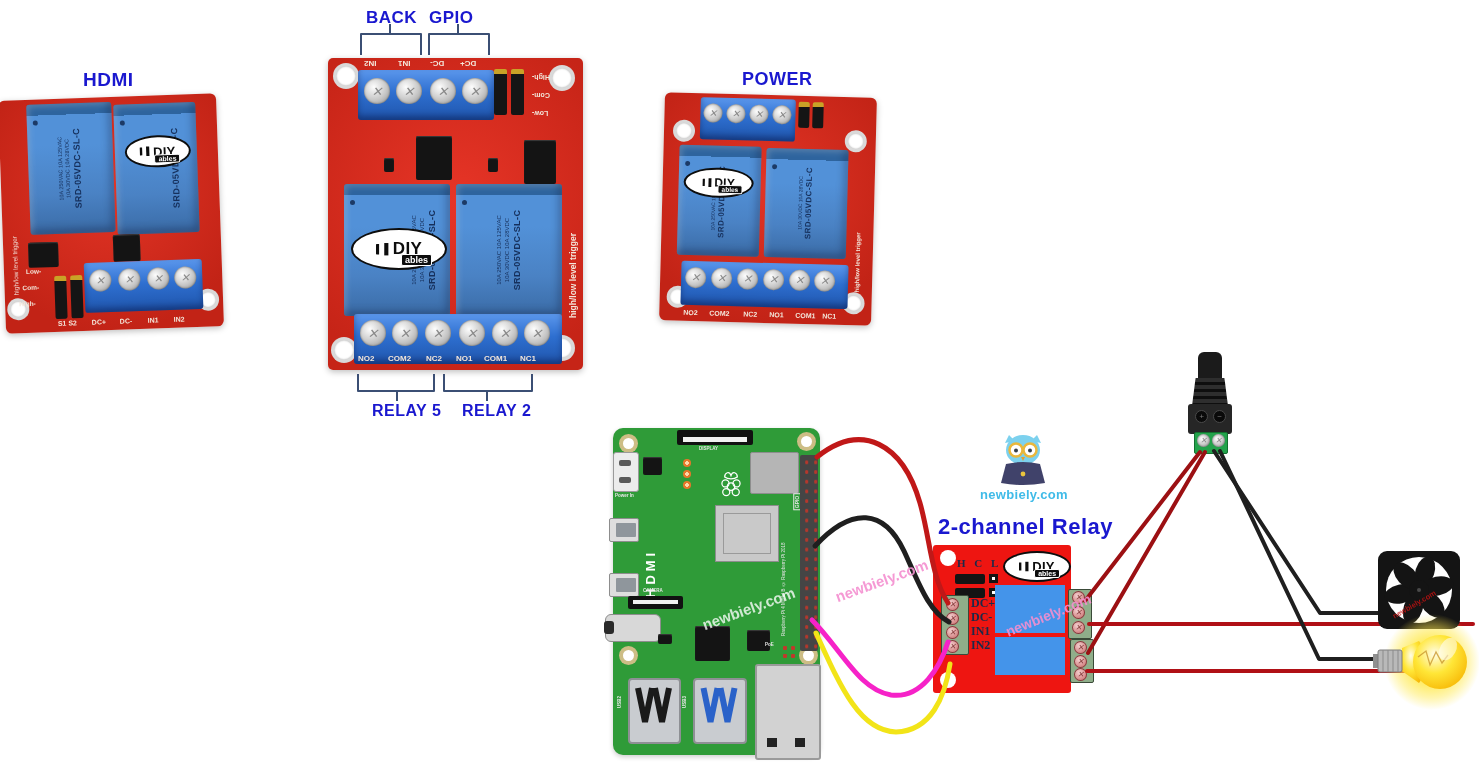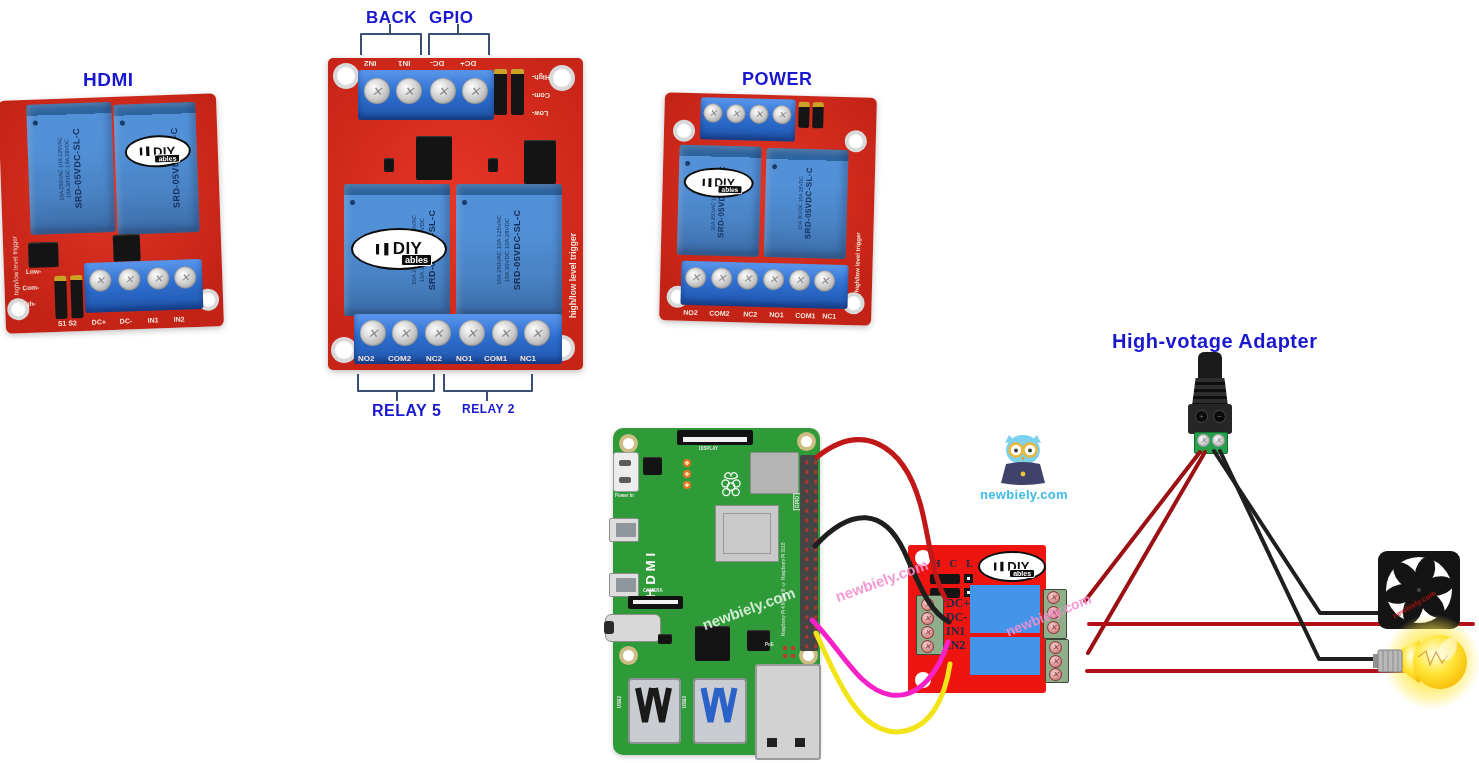--- a/index.html
+++ b/index.html
@@ -145,21 +145,21 @@
     <i class="scw" style="left:164px;top:262px;width:26px;height:26px;font-size:13px"></i>
     <i class="scw" style="left:196px;top:262px;width:26px;height:26px;font-size:13px"></i>
     <div class="sl" style="left:30px;top:296px;font-size:8px">NO2</div>
     <div class="sl" style="left:60px;top:296px;font-size:8px">COM2</div>
     <div class="sl" style="left:98px;top:296px;font-size:8px">NC2</div>
     <div class="sl" style="left:128px;top:296px;font-size:8px">NO1</div>
     <div class="sl" style="left:156px;top:296px;font-size:8px">COM1</div>
     <div class="sl" style="left:192px;top:296px;font-size:8px">NC1</div>
   </div>
   <div class="h" style="left:372px;top:402px;font-size:16px">RELAY 5</div>
-  <div class="h" style="left:462px;top:402px;font-size:12px">RELAY 2</div>
+  <div class="h" style="left:462px;top:402px;font-size:16px">RELAY 2</div>
 
   <div class="h" style="left:742px;top:69px;font-size:18px">POWER</div>
   <div class="board photo-red" style="left:662px;top:95px;width:212px;height:228px;transform:rotate(1.5deg)">
     <i class="hole" style="left:12px;top:30px;width:16px;height:16px"></i>
     <i class="hole" style="left:184px;top:36px;width:16px;height:16px"></i>
     <i class="hole" style="left:10px;top:196px;width:16px;height:16px"></i>
     <i class="hole" style="left:186px;top:198px;width:16px;height:16px"></i>
     <div class="tb" style="left:36px;top:4px;width:95px;height:42px"></div>
     <i class="scw" style="left:39px;top:10px;width:19px;height:19px;font-size:10px"></i>
     <i class="scw" style="left:62px;top:10px;width:19px;height:19px;font-size:10px"></i>
@@ -281,22 +281,23 @@
     <ellipse cx="31" cy="17" rx="17" ry="15" fill="#7cd1ee"></ellipse>
     <circle cx="24" cy="17" r="6.5" fill="#fff" stroke="#e9b73c" stroke-width="2.5"></circle>
     <circle cx="38" cy="17" r="6.5" fill="#fff" stroke="#e9b73c" stroke-width="2.5"></circle>
     <circle cx="24" cy="17.5" r="2" fill="#384048"></circle>
       <circle cx="38" cy="17.5" r="2" fill="#384048"></circle>
     <path d="M29,24 L33,24 L31,28 Z" fill="#e8a22b"></path>
     <path d="M14,31 Q31,27 48,31 L53,50 Q31,54 9,50 Z" fill="#40426a"></path>
     <circle cx="31" cy="41" r="2.4" fill="#e9c43d"></circle>
   </svg>
   <div class="d" style="left:966px;top:487px;width:116px;text-align:center;font-size:13px;font-weight:bold;color:#3fbbe8;letter-spacing:.3px">newbiely.com</div>
-
-  <div class="d" style="left:908px;top:545px;width:138px;height:148px;background:#ee1511;border-radius:3px">
+  <div class="h" style="left:938px;top:514px;font-size:22px">2-channel Relay</div>
+
+  <div class="d" style="left:933px;top:545px;width:138px;height:148px;background:#ee1511;border-radius:3px">
     <i class="d" style="left:7px;top:5px;width:16px;height:16px;border-radius:50%;background:#fff"></i>
     <i class="d" style="left:147px;top:5px;width:16px;height:16px;border-radius:50%;background:#fff"></i>
     <i class="d" style="left:7px;top:127px;width:16px;height:16px;border-radius:50%;background:#fff"></i>
     <i class="d" style="left:147px;top:127px;width:16px;height:16px;border-radius:50%;background:#fff"></i>
     <div class="d" style="left:24px;top:12px;font-family:'Liberation Serif',serif;font-weight:bold;font-size:11px;color:#1b2a4a;letter-spacing:3px">H C L</div>
     <div class="d" style="left:22px;top:29px;width:30px;height:10px;background:#141414;border-radius:2px"></div>
     <i class="d" style="left:56px;top:29px;width:9px;height:9px;background:#141414">
         <i class="d" style="left:3px;top:3px;width:3px;height:3px;background:#fff;position:absolute"></i>
       </i>
     <div class="d" style="left:22px;top:43px;width:30px;height:10px;background:#141414;border-radius:2px"></div>
@@ -325,21 +326,20 @@
     <div class="d" style="left:135px;top:44px;width:22px;height:48px;background:#8fae8a;border:1px solid #3a4a38;border-radius:2px"></div>
     <i class="pscw" style="left:139px;top:46px;width:13px;height:13px;font-size:8px"></i>
     <i class="pscw" style="left:139px;top:61px;width:13px;height:13px;font-size:8px"></i>
     <i class="pscw" style="left:139px;top:76px;width:13px;height:13px;font-size:8px"></i>
     <div class="d" style="left:137px;top:94px;width:22px;height:42px;background:#8fae8a;border:1px solid #3a4a38;border-radius:2px"></div>
     <i class="pscw" style="left:141px;top:96px;width:13px;height:13px;font-size:8px"></i>
     <i class="pscw" style="left:141px;top:110px;width:13px;height:13px;font-size:8px"></i>
     <i class="pscw" style="left:141px;top:123px;width:13px;height:13px;font-size:8px"></i>
   </div>
 
-  <div class="h" style="left:1112px;top:330px;font-size:20px">High-votage Adapter</div>
   <div class="d" style="left:1198px;top:352px;width:24px;height:28px;background:#1b1b1b;border-radius:6px 6px 2px 2px"></div>
   <div class="d" style="left:1192px;top:378px;width:36px;height:28px;background:repeating-linear-gradient(180deg,#2e2e2e 0 4px,#0e0e0e 4px 7px);clip-path:polygon(10% 0,90% 0,100% 100%,0 100%)"></div>
   <div class="d" style="left:1188px;top:404px;width:44px;height:30px;background:#262626;border-radius:3px">
     <i class="d" style="left:7px;top:6px;width:11px;height:11px;border-radius:50%;background:#0a0a0a;border:1px solid #4a4a4a;color:#7a7a7a;font-size:8px;text-align:center;line-height:11px;position:absolute">+</i>
     <i class="d" style="left:25px;top:6px;width:11px;height:11px;border-radius:50%;background:#0a0a0a;border:1px solid #4a4a4a;color:#7a7a7a;font-size:8px;text-align:center;line-height:11px;position:absolute">−</i>
   </div>
   <div class="d" style="left:1194px;top:432px;width:32px;height:20px;background:#23a24b;border:1px solid #13702f;border-radius:2px"></div>
   <i class="scw" style="left:1197px;top:434px;width:13px;height:13px;font-size:8px"></i>
   <i class="scw" style="left:1212px;top:434px;width:13px;height:13px;font-size:8px"></i>
 

